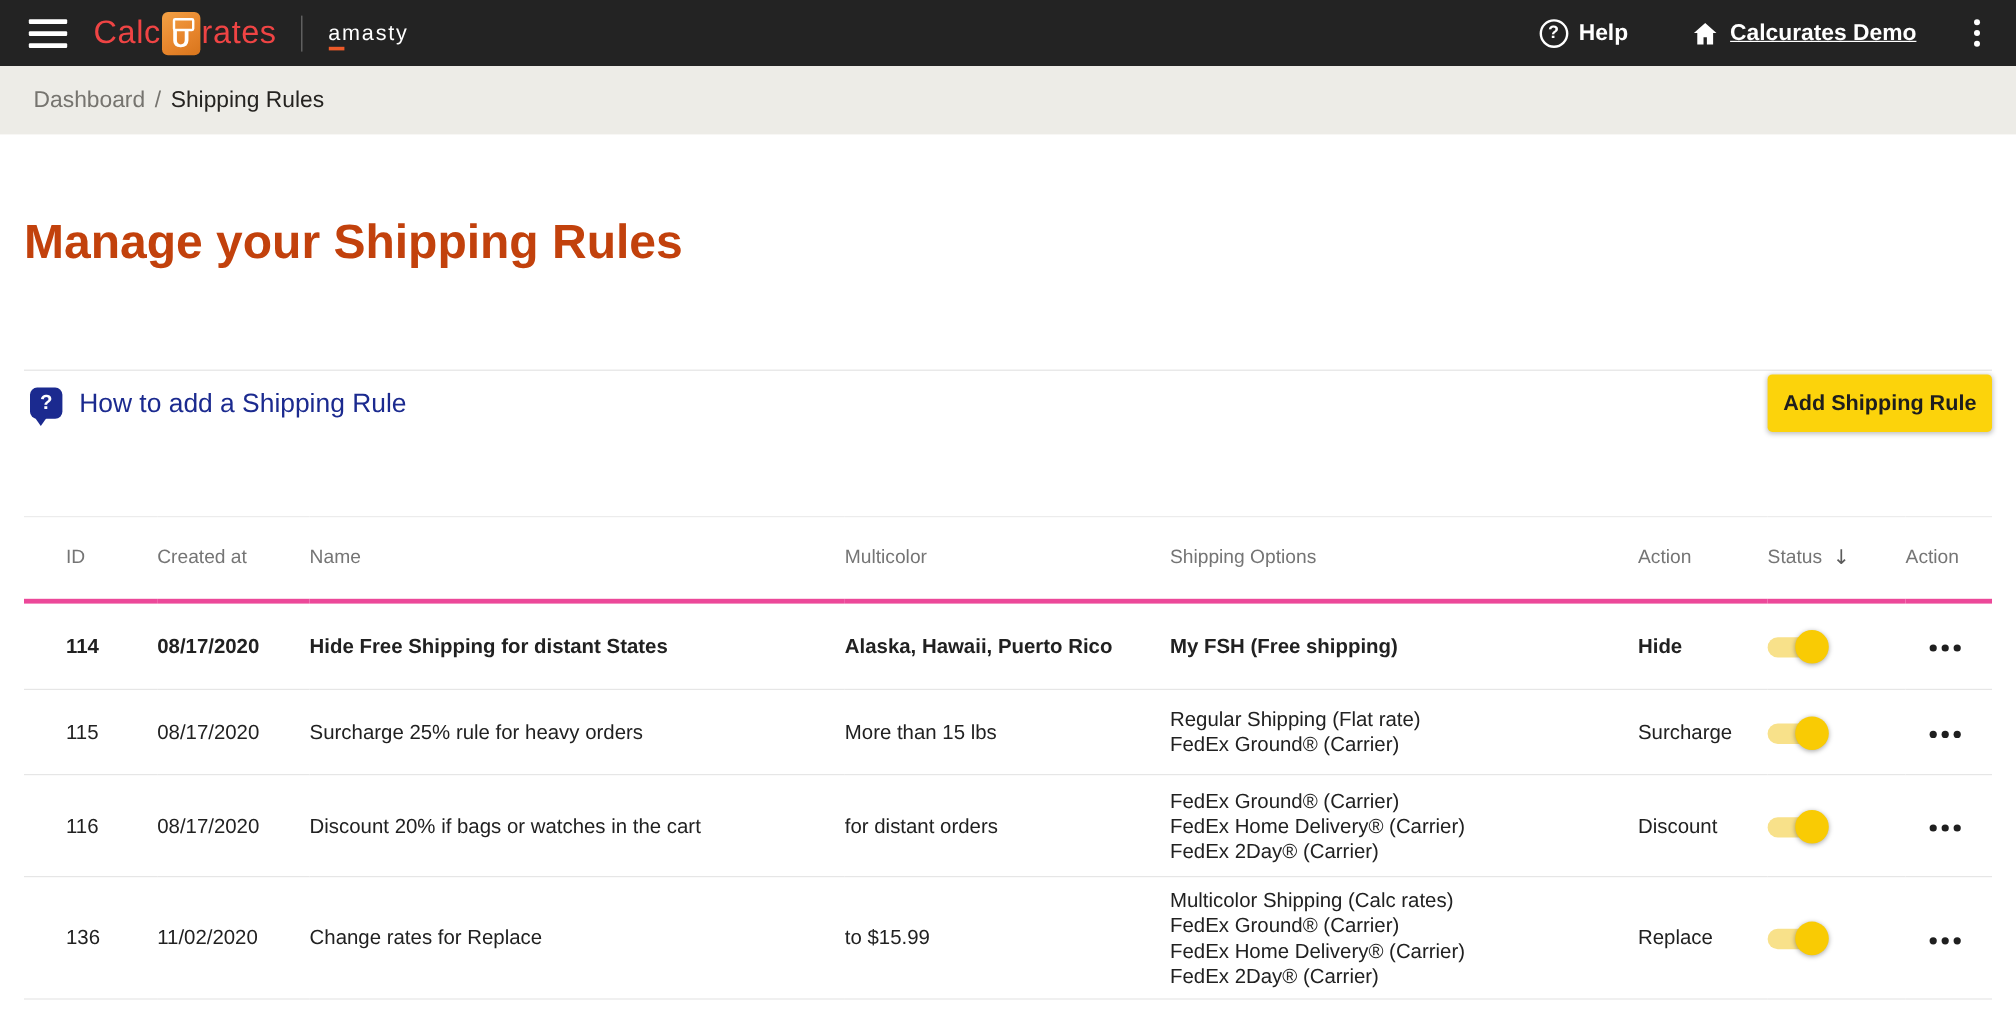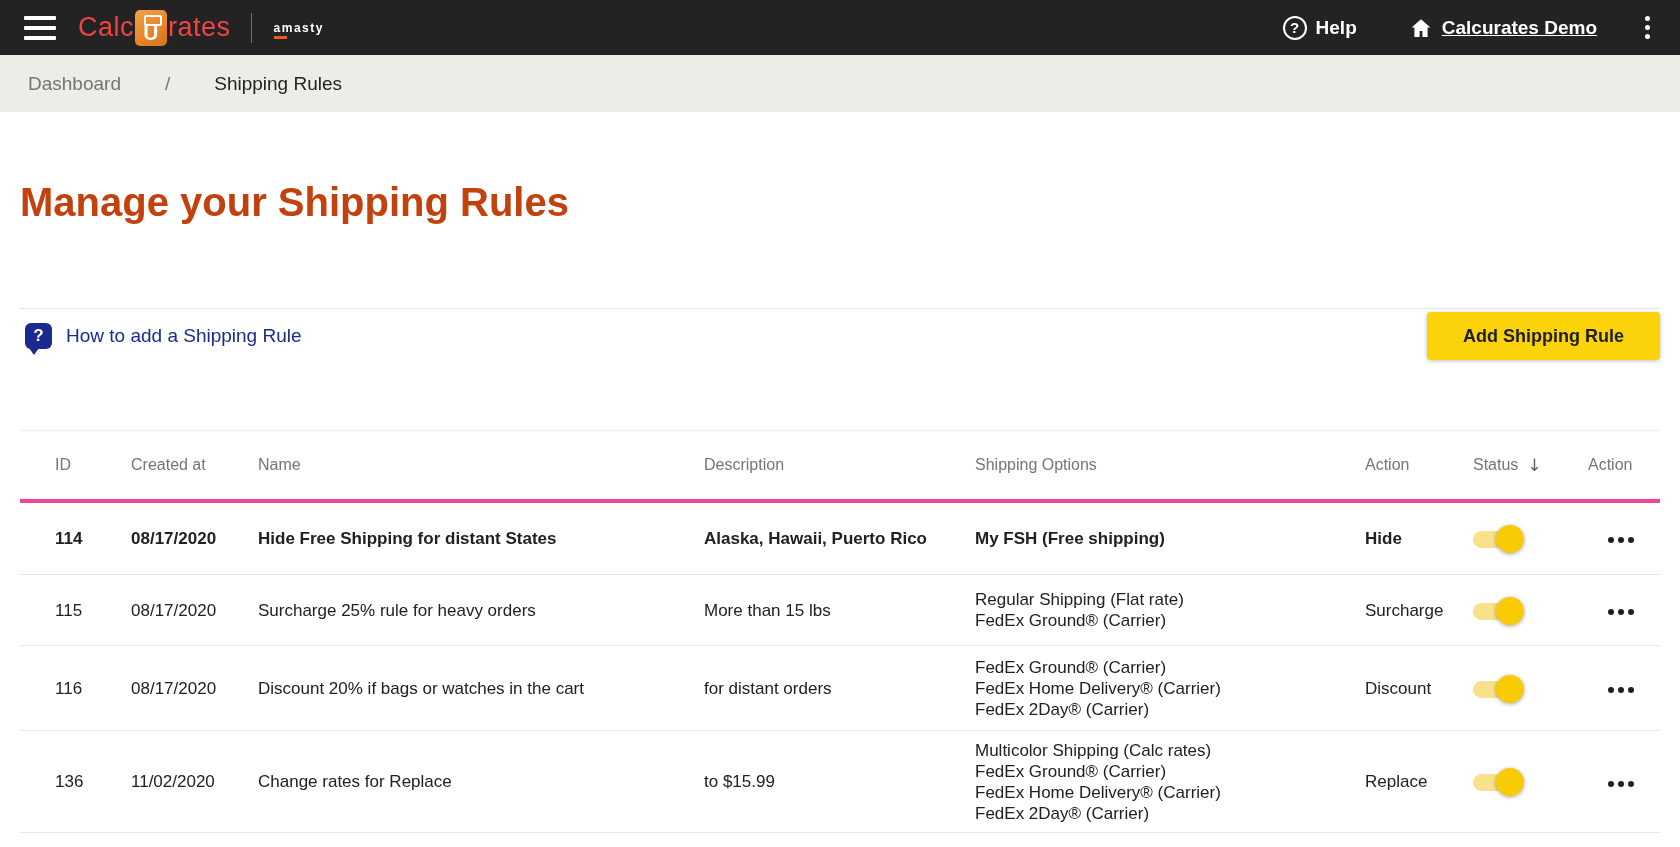--- a/index.html
+++ b/index.html
@@ -29,39 +29,39 @@
     background: linear-gradient(145deg, #f2a145 0%, #e8862d 55%, #d8751c 100%);
     border-radius: 5px; position: relative;
     color: #fff; font-weight: 700; font-size: 21px; line-height: 1;
   }
   .logo-box::before {
     content: ""; position: absolute; top: 5px; left: 9px;
     width: 14px; height: 7px; border: 2px solid #fff; border-radius: 2px;
   }
   .logo-box .u { margin-top: 9px; }
   .appbar-divider { width: 1px; height: 30px; background: #6f6f6f; margin: 0 22px 0 20px; }
-  .amasty { position: relative; font-weight: 700; font-size: 12px; letter-spacing: 1.5px; color: #fff; }
+  .amasty { position: relative; font-weight: 400; font-size: 18px; letter-spacing: 1.5px; color: #fff; }
   .amasty::after { content: ""; position: absolute; left: 0; bottom: -4px; width: 13px; height: 3px; background: #ed5a29; }
   .appbar-spacer { flex: 1; }
   .appbar-item { display: flex; align-items: center; gap: 9px; cursor: pointer; font-weight: 700; font-size: 19px; }
   .help-icon {
     width: 24px; height: 24px; border: 2.5px solid #fff; border-radius: 50%;
     display: inline-flex; align-items: center; justify-content: center;
     font-size: 15px; font-weight: 700;
   }
   .account { margin-left: 52px; text-decoration: underline; }
   .kebab-v { display: flex; flex-direction: column; gap: 4px; margin-left: 44px; cursor: pointer; padding: 4px; }
   .kebab-v span { width: 5px; height: 5px; border-radius: 50%; background: #fff; }
 
   
   .breadcrumb-bar {
     height: 57px;
     background: var(--breadcrumb_bg, #edece7);
     display: flex; align-items: center;
-    padding: 0 28px; font-size: 19px; gap: 36px;
+    padding: 0 28px; font-size: 19px;
   }
   .crumb-parent { color: #76746f; cursor: pointer; }
   .crumb-sep { color: #76746f; margin: 0 8px; }
   .crumb-current { color: #252320; }
 
   
   .main { padding: 0 20px; }
   .page-title { font-size: 40px; font-weight: 700; color: #c2410c; line-height: 40px; margin-top: 70px; }
   .rule-divider { border: none; border-top: 1px solid #e4e4e4; margin-top: 86px; }
 
@@ -71,26 +71,26 @@
     position: relative; width: 27px; height: 26px; border-radius: 6px;
     background: var(--link_indigo, #1b2a8f);
     color: #fff; font-weight: 700; font-size: 17px;
     display: flex; align-items: center; justify-content: center;
   }
   .qbubble::after {
     content: ""; position: absolute; left: 4px; bottom: -6px;
     border-left: 5px solid transparent; border-right: 5px solid transparent;
     border-top: 7px solid var(--link_indigo, #1b2a8f);
   }
-  .howto-label { color: var(--link_indigo, #1b2a8f); font-size: 19px; }
+  .howto-label { color: var(--link_indigo, #1b2a8f); font-size: 22px; }
   .toolbar-spacer { flex: 1; }
   .add-btn {
     background: var(--accent_yellow, #fcd30b);
     border: none; border-radius: 4px;
-    height: 48px; padding: 0 36px;
+    height: 48px; padding: 0 13px;
     font-family: inherit; font-size: 18px; font-weight: 700; color: #1e1e1e;
     box-shadow: 0 1px 4px rgba(0,0,0,.25);
     cursor: pointer;
   }
 
   
   table.rules { width: 1640px; margin-top: 70px; border-collapse: collapse; table-layout: fixed; border-top: 1px solid #ececec; }
   col.c-id { width: 111px; } col.c-date { width: 127px; } col.c-name { width: 446px; }
   col.c-desc { width: 271px; } col.c-ship { width: 390px; } col.c-action { width: 108px; }
   col.c-status { width: 115px; } col.c-menu { width: 72px; }
@@ -186,21 +186,21 @@
       <col class="c-ship">
         <col class="c-action">
         <col class="c-status">
         <col class="c-menu">
     </colgroup>
     <thead>
       <tr>
         <th>ID</th>
         <th>Created at</th>
         <th>Name</th>
-        <th>Description</th>
+        <th>Multicolor</th>
         <th>Shipping Options</th>
         <th>Action</th>
         <th>
           <span class="sort-wrap">
             <span>Status</span>
             <span class="sort-arrow">↓</span>
           </span>
         </th>
         <th>Action</th>
       </tr>

